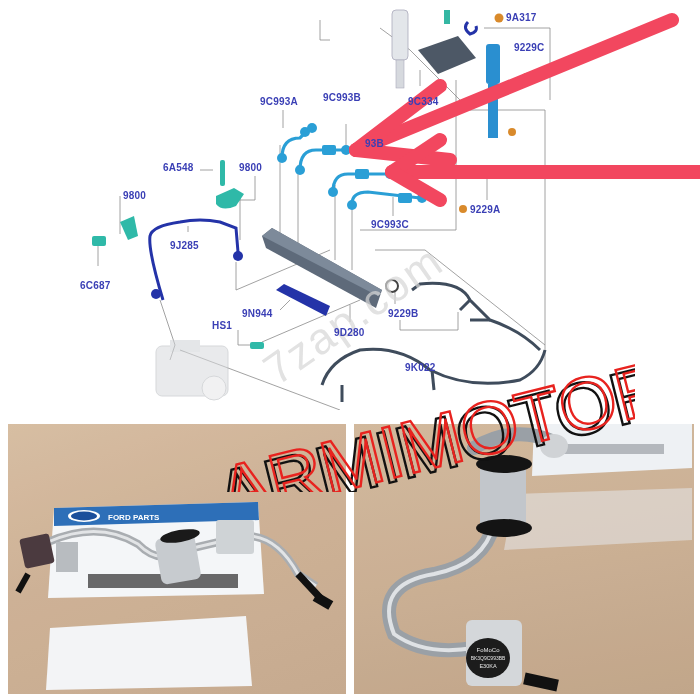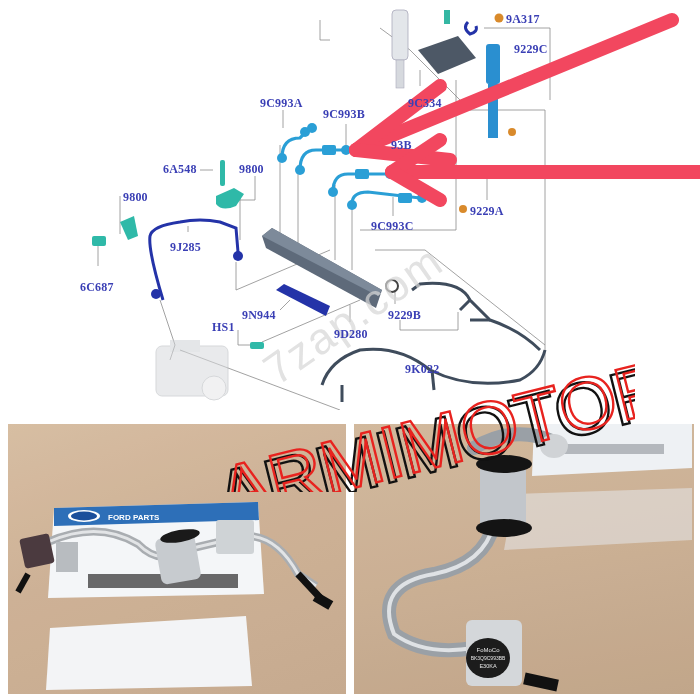--- a/index.html
+++ b/index.html
@@ -1,21 +1,21 @@
 <!DOCTYPE html>
 <html><head>
 <meta charset="utf-8">
 <style>
   * { box-sizing: border-box; margin: 0; padding: 0; }
   html, body { width: 700px; height: 700px; background: #ffffff; overflow: hidden; }
   body { position: relative; font-family: "Liberation Sans", sans-serif; }
   #stage { position: absolute; left: 0; top: 0; width: 700px; height: 700px; }
   .lbl {
-    position: absolute; font-family: Liberation Serif, serif;
-    font-weight: bold; font-size: 12px; color: #3a3fb5; letter-spacing: 0.2px;
+    position: absolute; font-family: Liberation Sans, sans-serif;
+    font-weight: bold; font-size: 10px; color: #3a3fb5; letter-spacing: 0.2px;
     white-space: nowrap;
   }
   .photo { position: absolute; overflow: hidden; }
   .watermark {
     position: absolute; font-family: "Liberation Sans", sans-serif;
     font-size: 44px; color: #d6d6d6; transform: rotate(-35deg);
     left: 250px; top: 290px; letter-spacing: 2px; opacity: 0.7;
   }
   .brand {
     position: absolute; left: 205px; top: 362px; width: 430px; height: 130px;
@@ -146,22 +146,22 @@
     </g>
   </svg>
 
   <div class="watermark">7zap.com</div>
 
   <div id="labels">
     <span class="lbl" style="left:506px;top:12px">9A317</span>
     <span class="lbl" style="left:514px;top:42px">9229C</span>
     <span class="lbl" style="left:408px;top:96px">9C334</span>
     <span class="lbl" style="left:260px;top:96px">9C993A</span>
-    <span class="lbl" style="left:323px;top:107px">9C993B</span>
-    <span class="lbl" style="left:391px;top:138px">93B</span>
+    <span class="lbl" style="left:323px;top:92px">9C993B</span>
+    <span class="lbl" style="left:365px;top:138px">93B</span>
     <span class="lbl" style="left:163px;top:162px">6A548</span>
     <span class="lbl" style="left:239px;top:162px">9800</span>
     <span class="lbl" style="left:123px;top:190px">9800</span>
     <span class="lbl" style="left:470px;top:204px">9229A</span>
     <span class="lbl" style="left:371px;top:219px">9C993C</span>
     <span class="lbl" style="left:170px;top:240px">9J285</span>
     <span class="lbl" style="left:80px;top:280px">6C687</span>
     <span class="lbl" style="left:242px;top:308px">9N944</span>
     <span class="lbl" style="left:388px;top:308px">9229B</span>
     <span class="lbl" style="left:212px;top:320px">HS1</span>

